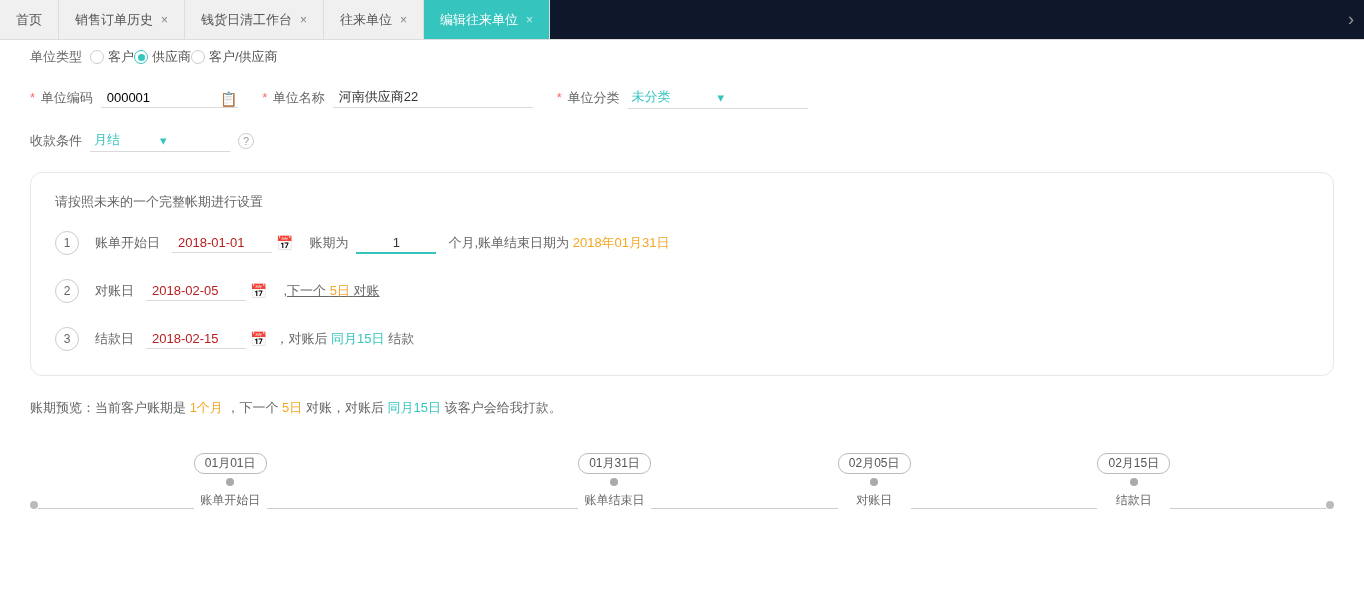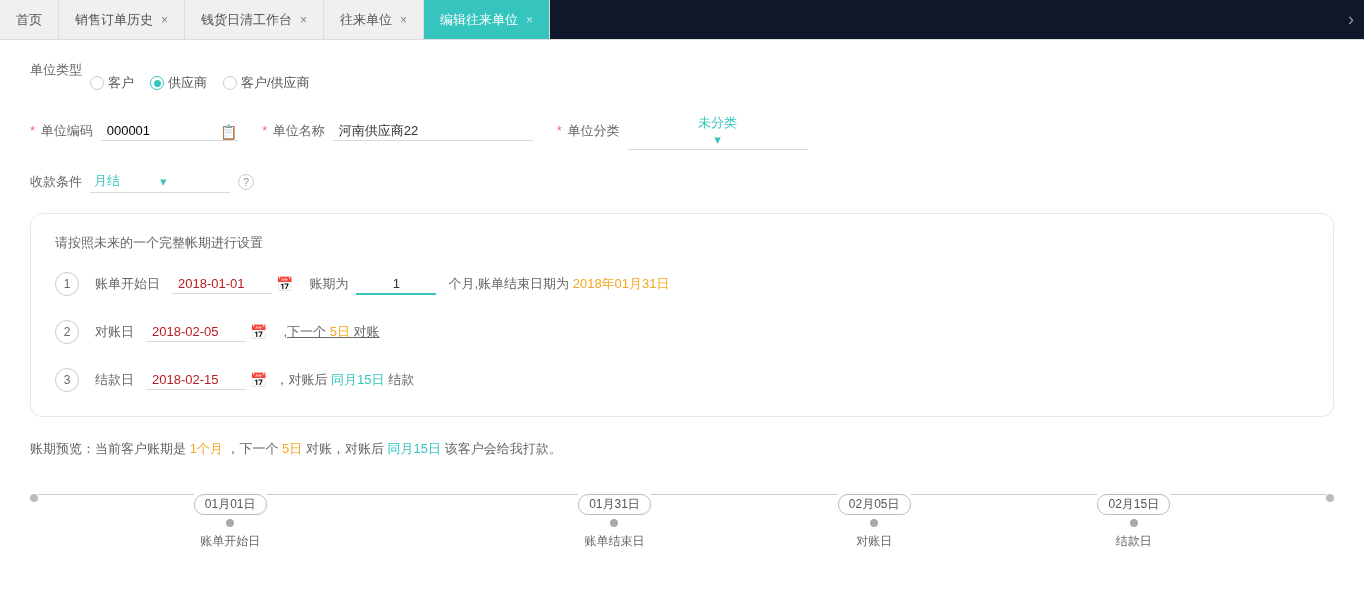--- a/index.html
+++ b/index.html
@@ -99,22 +99,20 @@
     .icon-btn {
       cursor: pointer;
       color: #36c5be;
       font-size: 14px;
     }
 
     
     .radio-group {
       display: flex;
       align-items: center;
-      gap: 16px;
-      margin-top: 26px;
     }
     .radio-item {
       display: flex;
       align-items: center;
       gap: 4px;
       cursor: pointer;
       font-size: 13px;
       color: #555;
     }
     .radio-circle {
@@ -278,21 +276,21 @@
     .tl-node .tl-dot-inner {
       width: 8px;
       height: 8px;
       border-radius: 50%;
       background: #aaa;
       margin-top: 4px;
     }
 
     .timeline-section {
       display: flex;
-      align-items: flex-start;
+      align-items: flex-end;
       padding: 10px 0;
       width: 100%;
     }
     .tl-end-dot {
       width: 8px;
       height: 8px;
       border-radius: 50%;
       background: #bbb;
       flex-shrink: 0;
     }
@@ -361,21 +359,21 @@
         <span class="required-mark">*</span>
         <span>单位名称</span>
       </span>
       <input type="text" class="form-input" style="width: 200px;" value="河南供应商22">
     </div>
     <div class="form-field">
       <span class="form-label">
         <span class="required-mark">*</span>
         <span>单位分类</span>
       </span>
-      <div class="dropdown-field" style="min-width:180px;flex-direction:column;">
+      <div class="dropdown-field" style="min-width:180px;">
         <span>未分类</span>
         <span class="dropdown-arrow">▾</span>
       </div>
     </div>
   </div>
 
   <div class="form-row">
     <div class="form-field">
       <span class="form-label">收款条件</span>
       <div class="dropdown-field" style="min-width:140px;">

